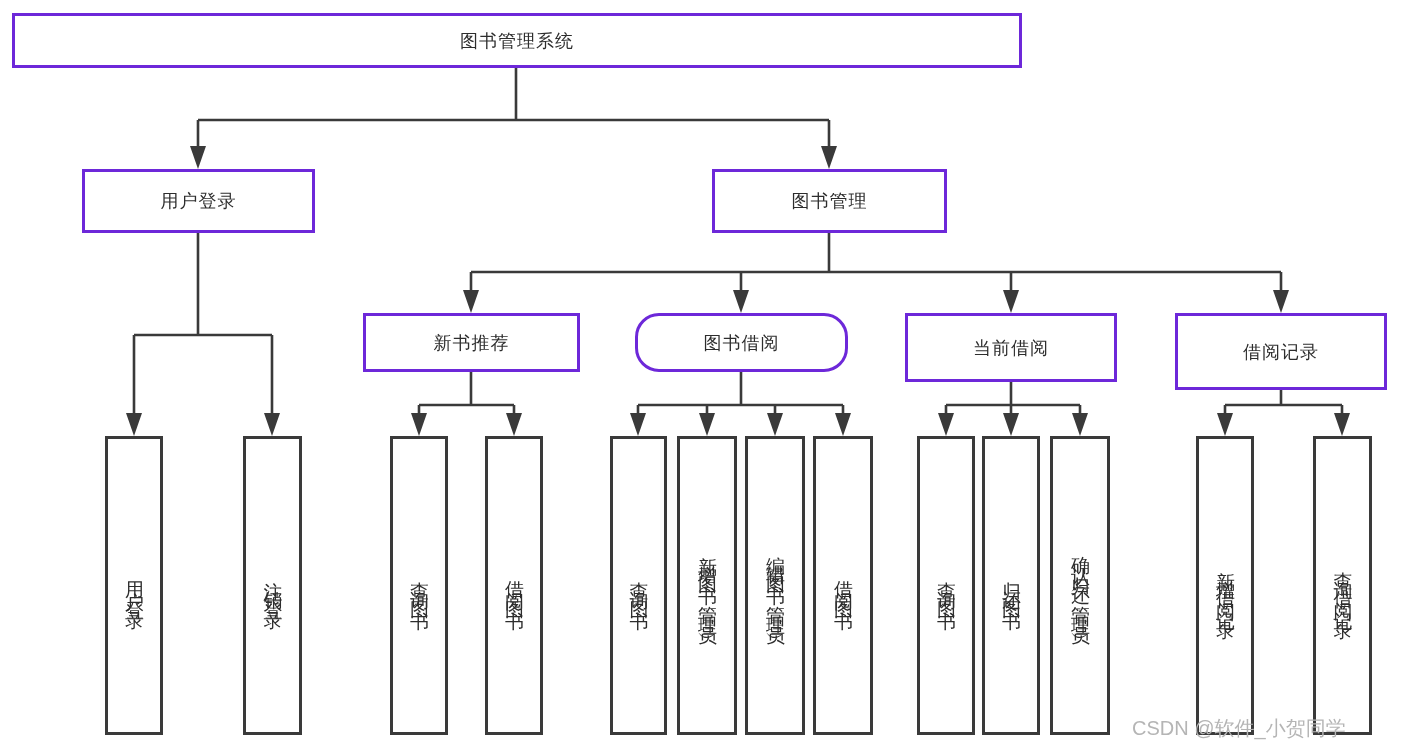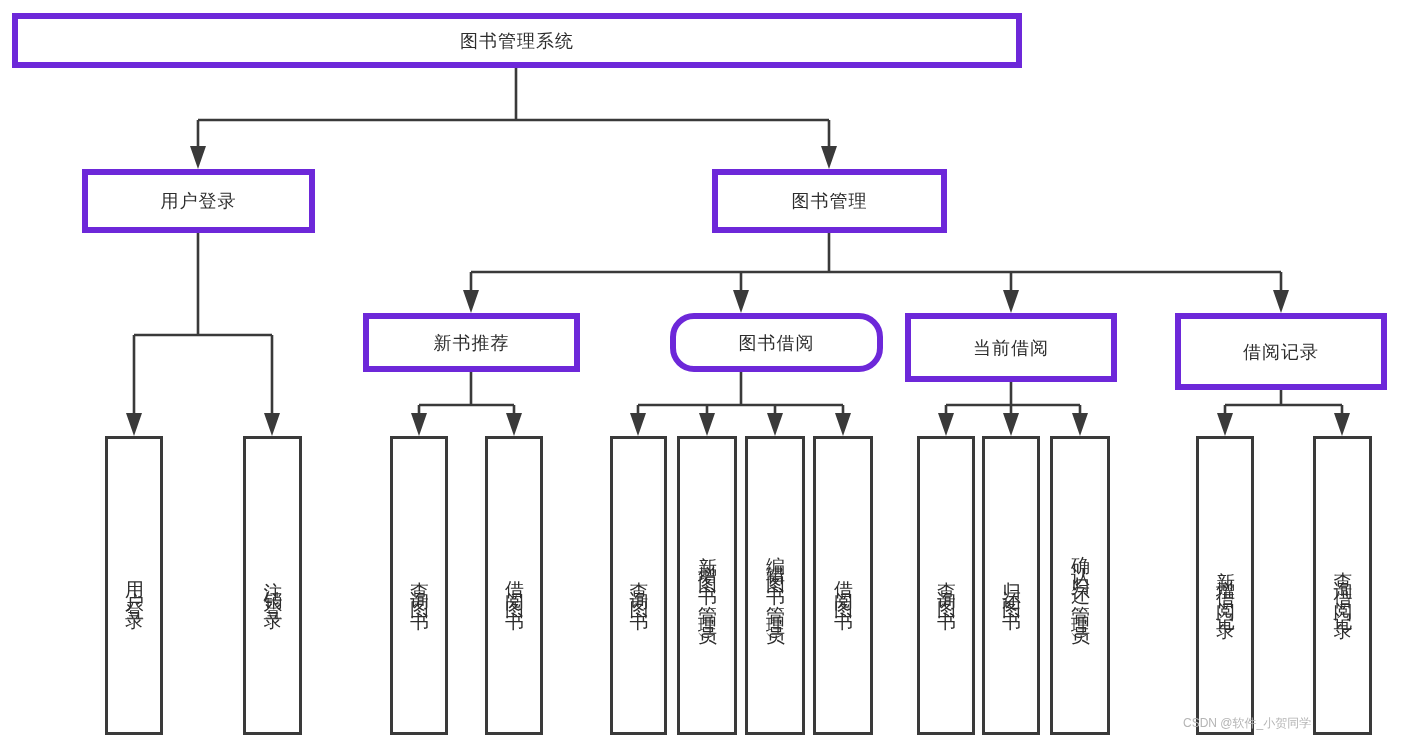--- a/index.html
+++ b/index.html
@@ -7,38 +7,38 @@
     width:1405px; height:747px; position:relative; overflow:hidden;
     font-family:"Liberation Sans", sans-serif;
   }
   #stage { position:absolute; inset:0; width:1405px; height:747px; }
   svg.connectors { position:absolute; left:0; top:0; z-index:0; }
   svg.connectors path { stroke:#3a3a3a; stroke-width:2.6; fill:none; }
   svg.connectors polygon { fill:#3a3a3a; stroke:none; }
 
   .hbox {
     position:absolute; box-sizing:border-box; background:#ffffff;
-    border:6px solid #6d28d9; display:flex; align-items:center; justify-content:center;
+    border:3px solid #6d28d9; display:flex; align-items:center; justify-content:center;
     z-index:1;
   }
   .hbox .lbl { font-size:18px; color:#2d2d2d; letter-spacing:1px; white-space:nowrap; }
 
   .vbox {
     position:absolute; box-sizing:border-box; background:#ffffff;
     border:3px solid #3a3a3a; display:flex; align-items:center; justify-content:center;
     top:436px; height:299px; z-index:1; overflow:hidden;
   }
   .vbox .vlbl {
     writing-mode:vertical-rl; text-orientation:mixed;
     font-size:19px; line-height:1.1; letter-spacing:10px; color:#2d2d2d;
   }
 
   .watermark {
-    position:absolute; left:1183px; top:715px; z-index:2;
-    font-size:12px; color:#b5b5b5; white-space:nowrap;
+    position:absolute; left:1132px; top:715px; z-index:2;
+    font-size:20px; color:#b5b5b5; white-space:nowrap;
   }
 </style>
 </head>
 <body>
 
 <div id="stage">
 
   <svg class="connectors" width="1405" height="747" viewBox="0 0 1405 747">
 
     <path d="M516,68 V120 M198,120 H829 M198,120 V150 M829,120 V150"></path>
@@ -82,21 +82,21 @@
   <div class="hbox" style="left:82px; top:169px; width:233px; height:64px;">
     <span class="lbl">用户登录</span>
   </div>
   <div class="hbox" style="left:712px; top:169px; width:235px; height:64px;">
     <span class="lbl">图书管理</span>
   </div>
 
   <div class="hbox" style="left:363px; top:313px; width:217px; height:59px;">
     <span class="lbl">新书推荐</span>
   </div>
-  <div class="hbox" style="left:670px; top:313px; width:213px; height:59px;border-radius:24px;">
+  <div class="hbox" style="left:635px; top:313px; width:213px; height:59px;border-radius:24px;">
     <span class="lbl">图书借阅</span>
   </div>
   <div class="hbox" style="left:905px; top:313px; width:212px; height:69px;">
     <span class="lbl">当前借阅</span>
   </div>
   <div class="hbox" style="left:1175px; top:313px; width:212px; height:77px;">
     <span class="lbl">借阅记录</span>
   </div>
 
   <div class="vbox" style="left:105px; width:58px;">

